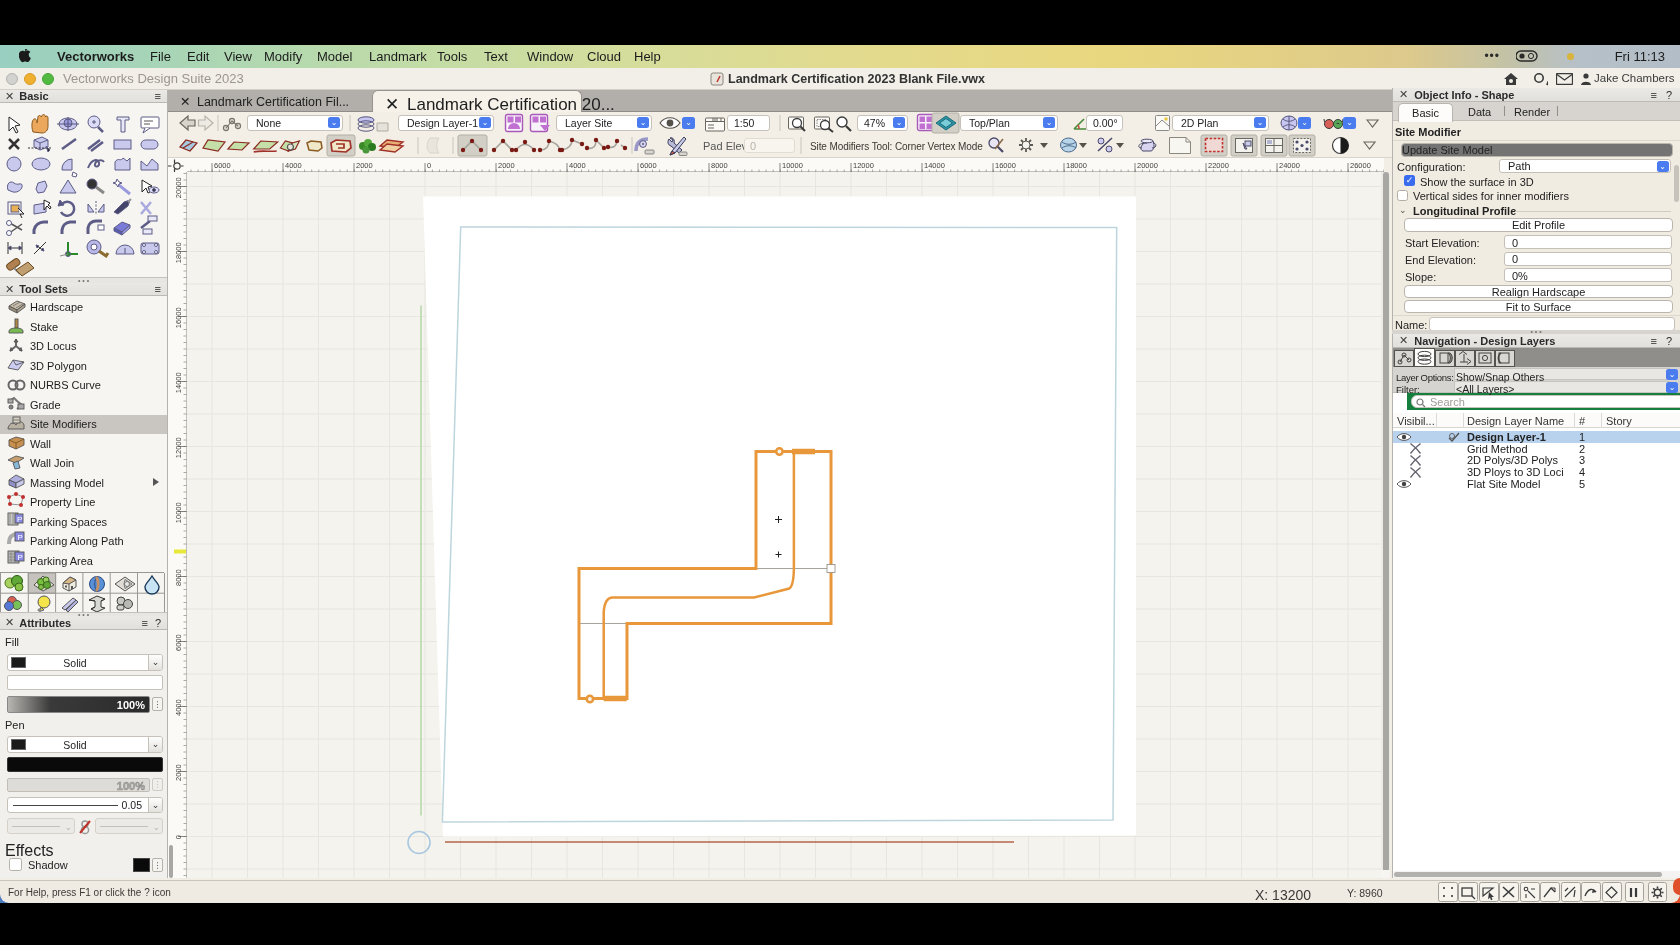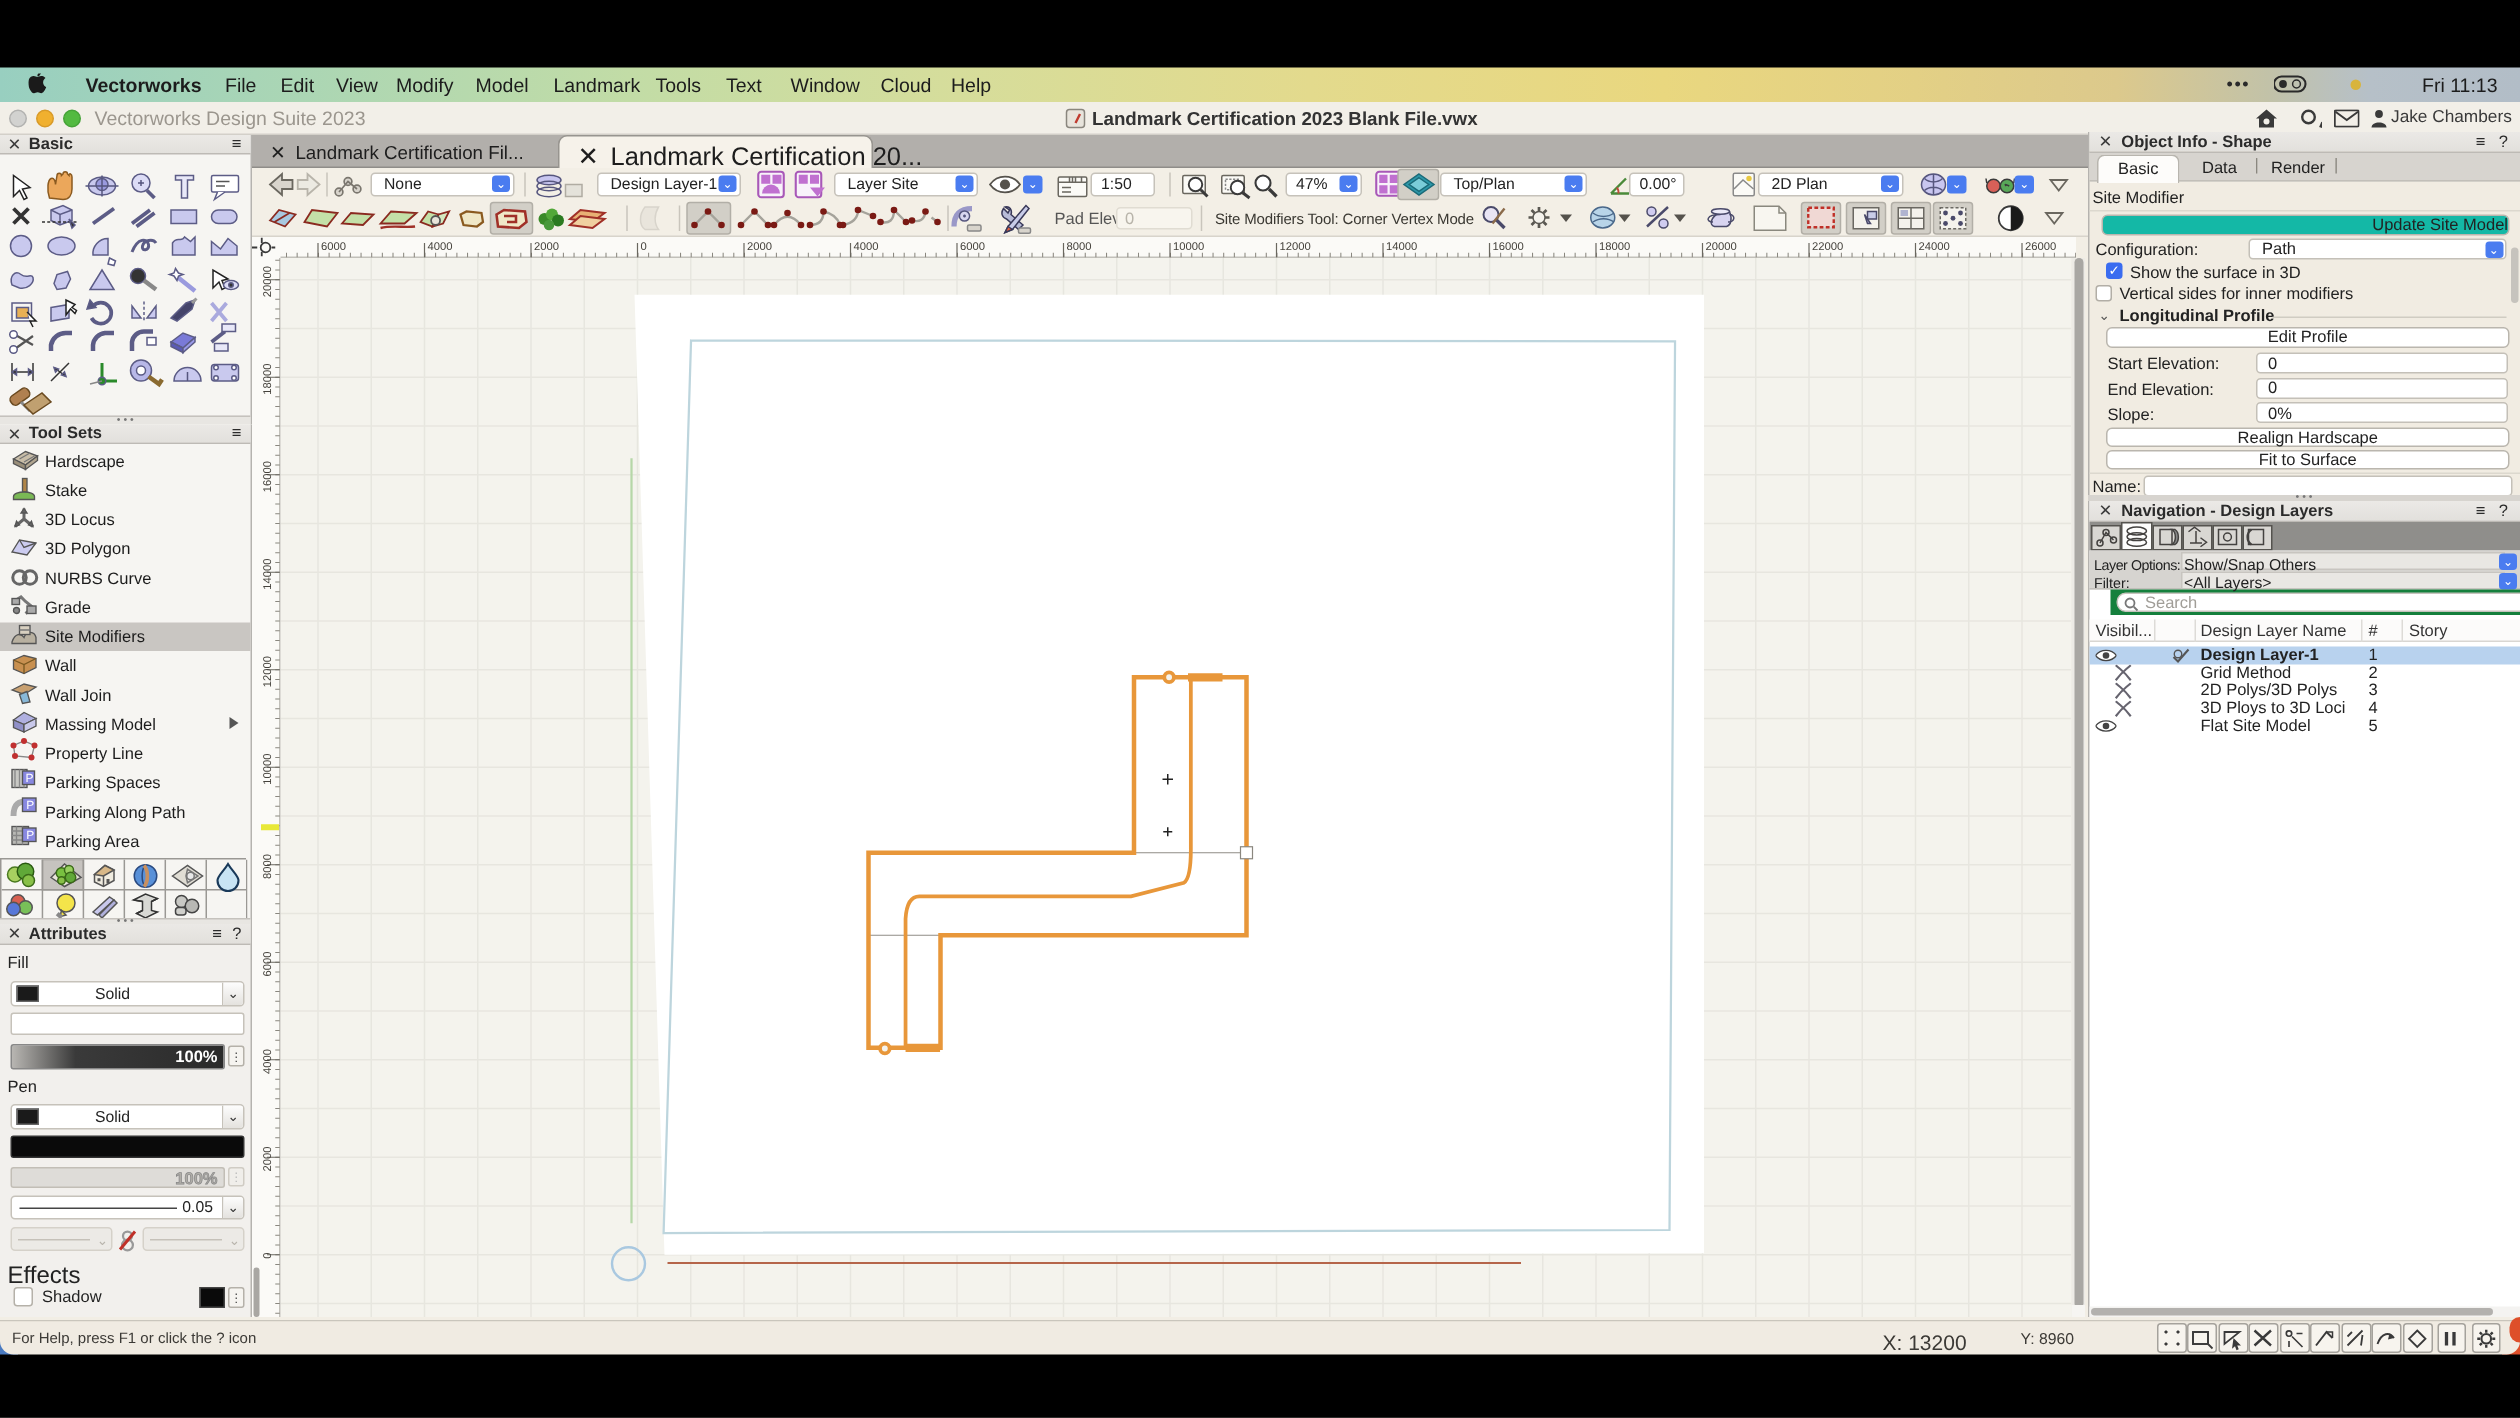--- a/index.html
+++ b/index.html
@@ -844,23 +844,23 @@
 </div>
 
 <div class="abs" id="pal-oi" style="left:1392px;top:88px;width:288px;height:244px;background:#f1ece2;border-left:1px solid #b5b3af;font-size:11px;color:#222">
  <div class="pal-h" style="height:14px"><span class="xg" style="margin:0 6px">✕</span>Object Info - Shape<span style="margin-left:auto;font-weight:normal">≡</span><span style="margin:0 8px 0 9px;font-weight:normal">?</span></div>
  <div class="abs" style="left:0;top:14px;width:288px;height:19px;background:#d7d4cf;border-bottom:1px solid #c2bfb9"></div>
  <div class="abs" style="left:5px;top:15px;width:55px;height:19px;background:#fdfcfa;border:1px solid #b8b5ae;border-bottom:none;border-radius:5px 5px 0 0;text-align:center;line-height:18px">Basic</div>
  <span class="abs" style="left:75px;top:18px">Data</span>
  <span class="abs" style="left:110px;top:16px;color:#8a877f">|</span>
  <span class="abs" style="left:121px;top:18px">Render</span>
  <span class="abs" style="left:163px;top:16px;color:#8a877f">|</span>
- <div class="abs" style="left:2px;top:38px;font-weight:normal;font-size:11px">Site Modifier</div>
+ <div class="abs" style="left:2px;top:38px;font-weight:bold;font-size:11px">Site Modifier</div>
  <div class="abs" style="left:0px;top:52px;width:288px;height:1px;background:#dcd8ce"></div>
- <div class="abs" style="left:8px;top:55px;width:272px;height:14px;background:#14b8a6;border:1px solid #bab6ae;border-radius:4px;text-align:right;line-height:13px">Update Site Model</div>
+ <div class="abs" style="left:8px;top:55px;width:272px;height:14px;background:#737373;border:1px solid #bab6ae;border-radius:4px;text-align:left;line-height:13px">Update Site Model</div>
  <span class="abs" style="left:4px;top:73px">Configuration:</span>
  <div class="abs" style="left:106px;top:70.5px;width:172px;height:14px;background:#fff;border:1px solid #c4c0b8;border-radius:3px">
         <span class="abs" style="left:8px;top:0.5px">Path</span>
         <span class="abs bluebtn" style="right:1.5px;top:1px;width:12px;height:11px">⌄</span>
       </div>
  <div class="abs" style="left:11px;top:87px;width:11px;height:11px;background:#3a6cf0;border-radius:2.5px;color:#fff;font-size:9px;line-height:11px;text-align:center">✓</div>
  <span class="abs" style="left:27px;top:87.5px">Show the surface in 3D</span>
  <div class="abs" style="left:4px;top:101.5px;width:11px;height:11px;background:#fff;border:1px solid #b2aea6;border-radius:2.5px"></div>
  <span class="abs" style="left:20px;top:102px">Vertical sides for inner modifiers</span>
  <span class="abs" style="left:6px;top:117px;font-size:9px;color:#555">⌄</span>

